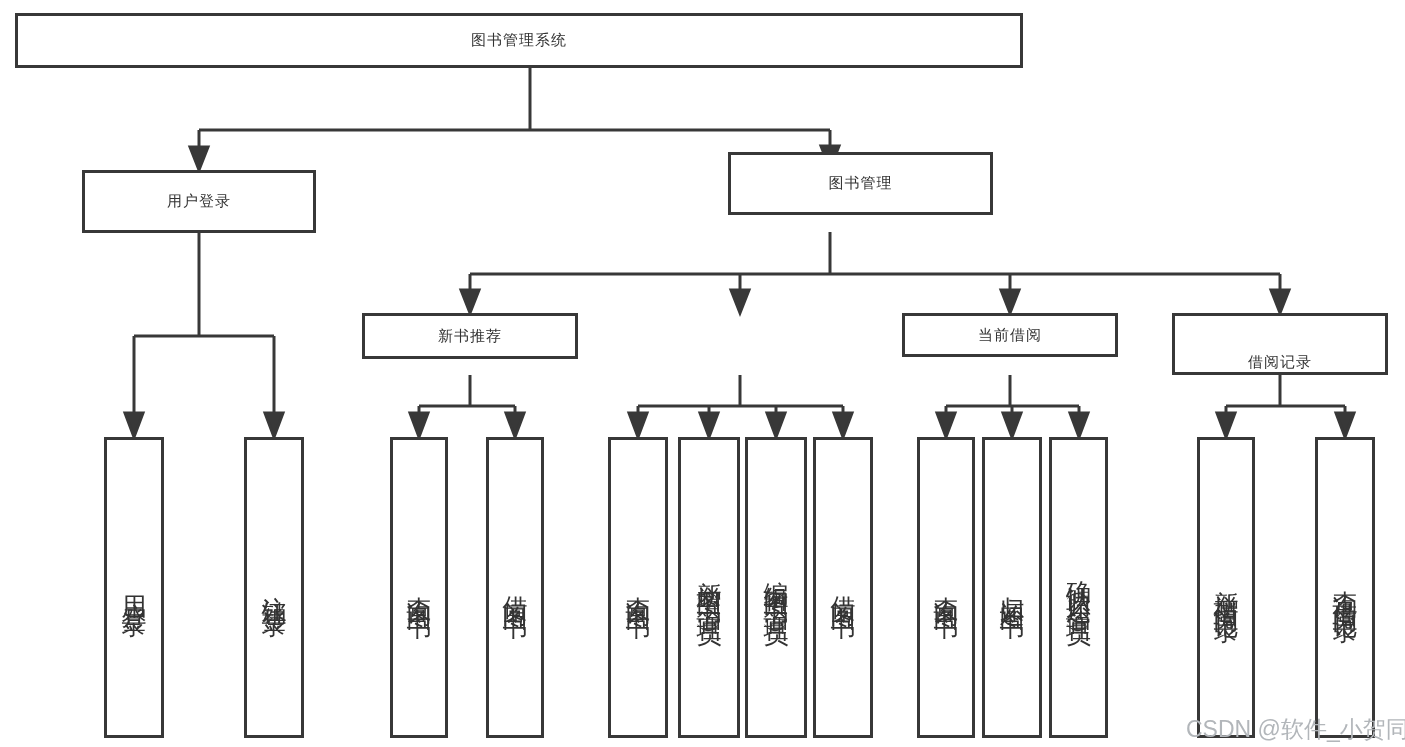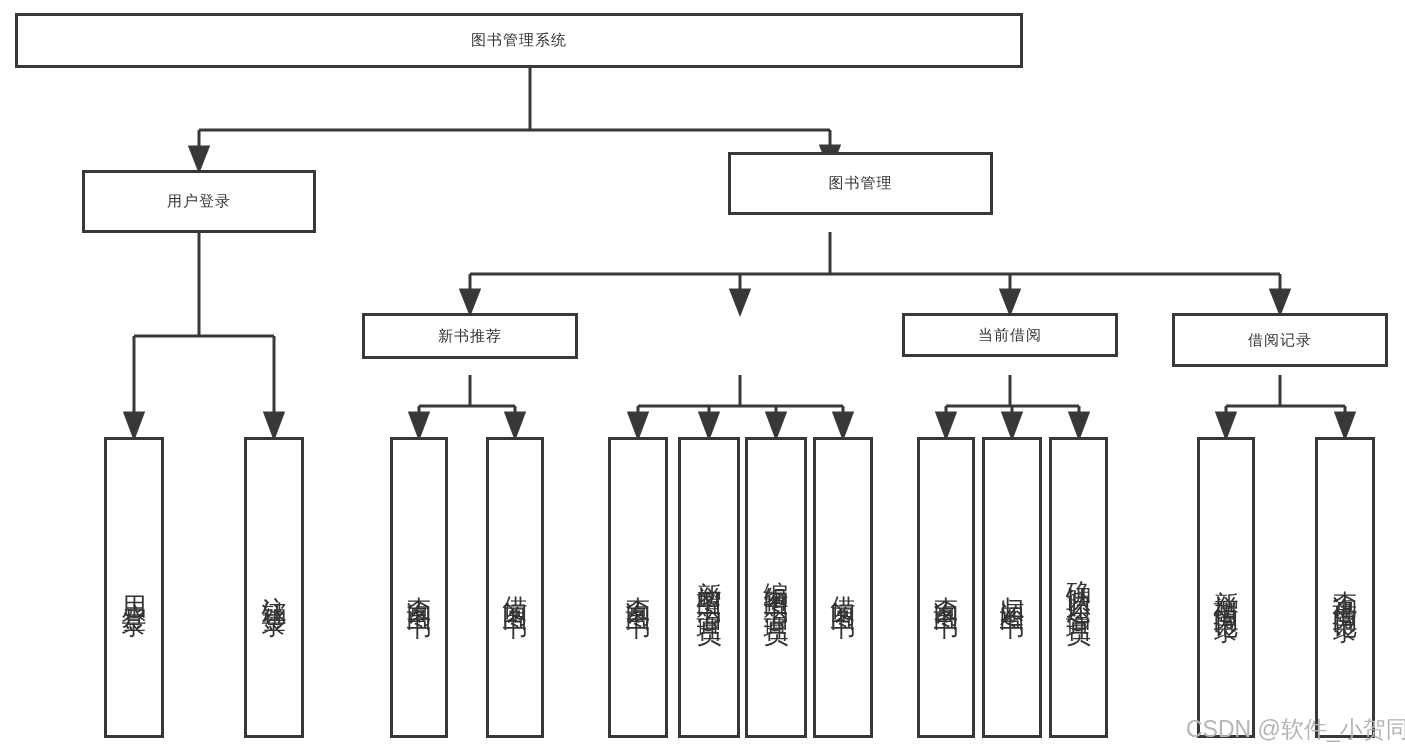--- a/index.html
+++ b/index.html
@@ -134,21 +134,21 @@
   <div class="node" style="left:712px; top:152px; width:265px; height:63px;margin-left:16px;">
     <span class="hlabel">图书管理</span>
   </div>
 
   <div class="node" style="left:362px; top:313px; width:216px; height:46px;font-family:Liberation Serif, serif;">
     <span class="hlabel">新书推荐</span>
   </div>
   <div class="node" style="left:902px; top:313px; width:216px; height:44px;">
     <span class="hlabel">当前借阅</span>
   </div>
-  <div class="node" style="left:1172px; top:313px; width:216px; height:54px;">
+  <div class="node" style="left:1172px; top:313px; width:216px; height:62px;align-items:flex-end;">
     <span class="hlabel">借阅记录</span>
   </div>
 
   <div class="node" style="left:104px; top:437px; width:60px; height:301px;">
     <span class="vtext">用户登录</span>
   </div>
   <div class="node" style="left:244px; top:437px; width:60px; height:301px;">
     <span class="vtext">注销登录</span>
   </div>
 

